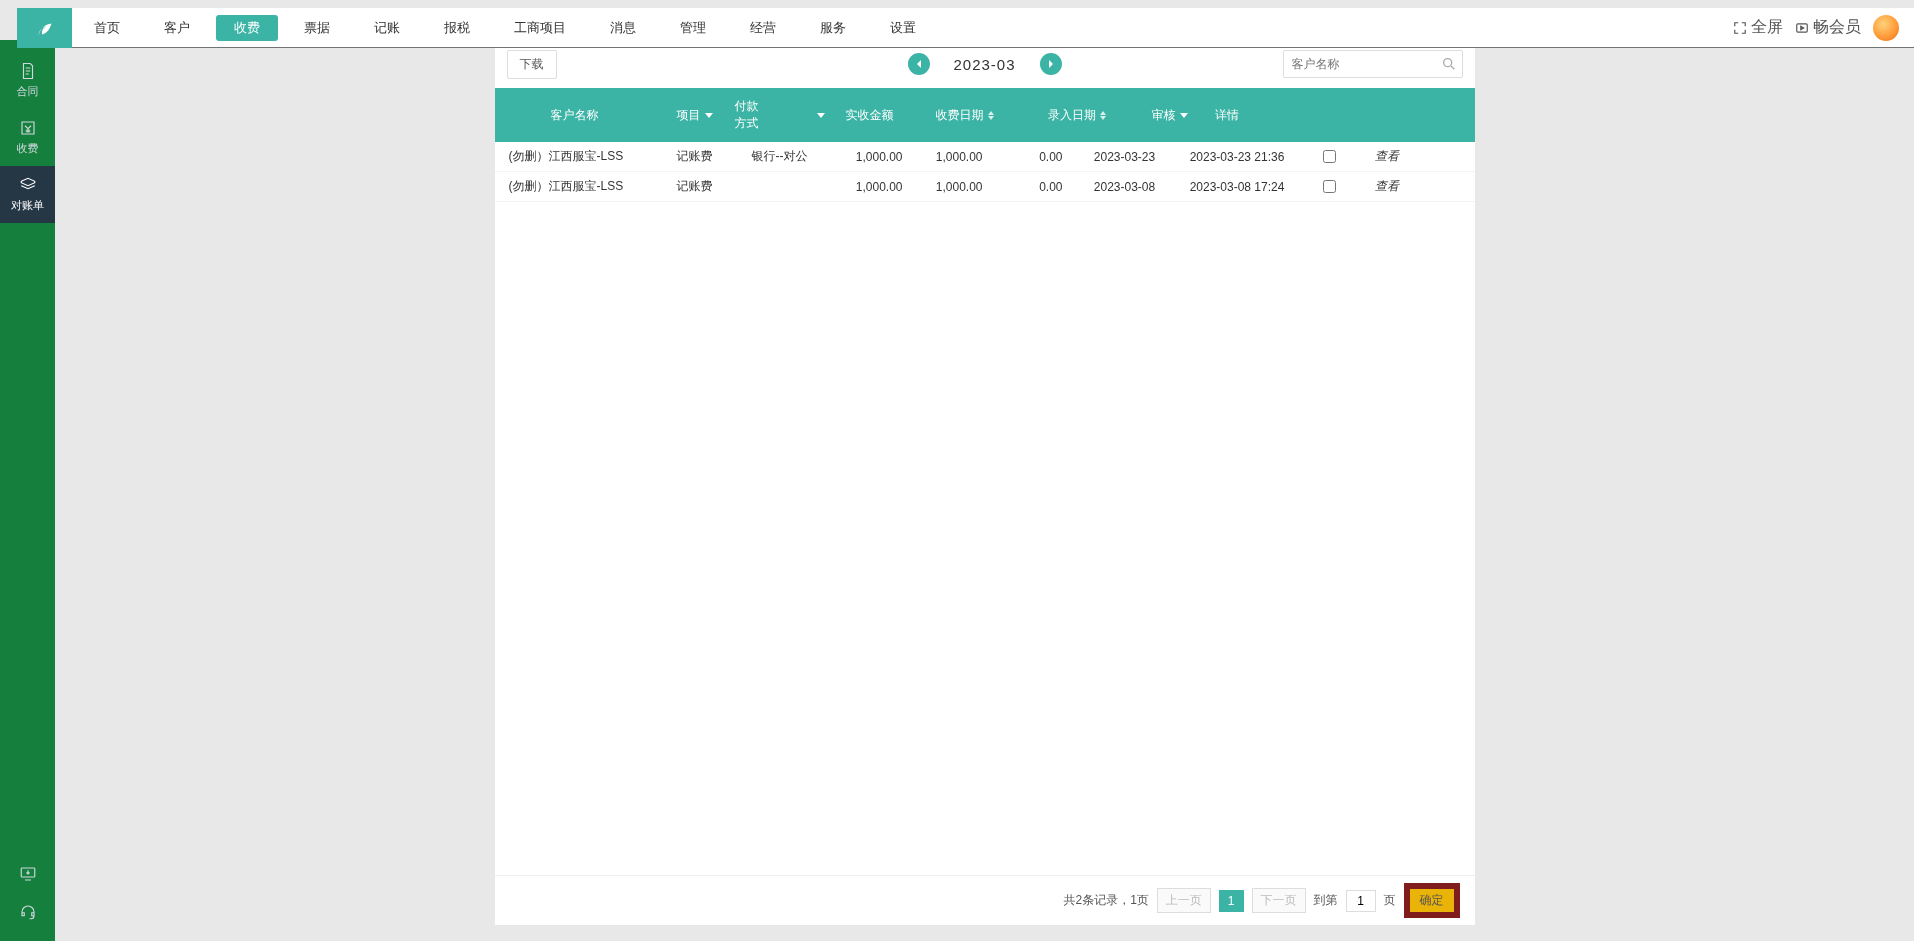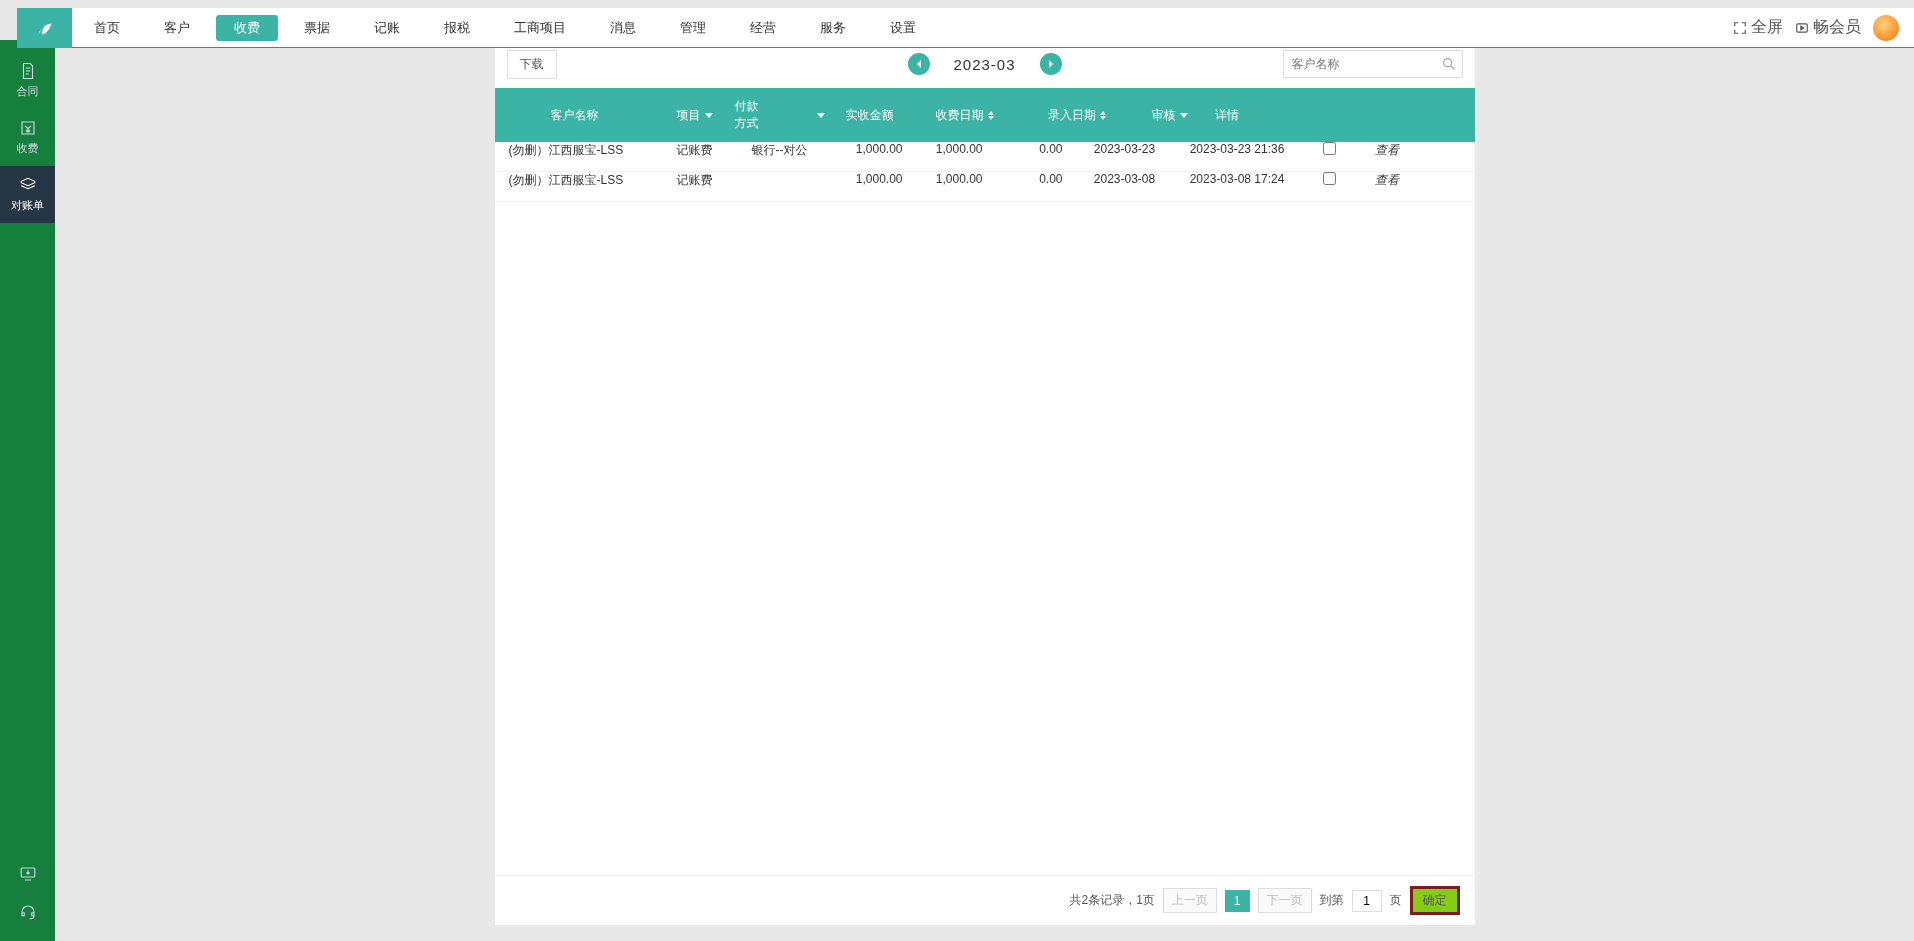--- a/index.html
+++ b/index.html
@@ -51,40 +51,40 @@
 .col-audit { width: 60px; }
 .col-detail { width: 55px; }
 
 .caret-down { display:inline-block; margin-left:4px; width:0; height:0; border-left:4px solid transparent; border-right:4px solid transparent; border-top:5px solid #fff; }
 .sort-icon { margin-left:4px; display:inline-flex; flex-direction:column; gap:1px; }
 .sort-icon span { width:0; height:0; border-left:3px solid transparent; border-right:3px solid transparent; }
 .sort-icon .up { border-bottom:4px solid rgba(255,255,255,0.8); }
 .sort-icon .dn { border-top:4px solid rgba(255,255,255,0.8); }
 
 .table-body { flex: 1; overflow: auto; }
-.table-row { display: flex; height: 30px; align-items: flex-start; font-size: 12px; color: #333; border-bottom: 1px solid #f4f4f4; }
+.table-row { display: flex; height: 30px; align-items: center; font-size: 12px; color: #333; border-bottom: 1px solid #f4f4f4; }
 .table-row .cell { display: flex; align-items: center; padding: 0 6px; }
 .cell-customer { width: 160px; padding-left: 14px !important; }
 .cell-item { width: 80px; justify-content: center; }
 .cell-pay { width: 90px; justify-content: center; }
 .cell-amount { width: 90px; justify-content: flex-end; padding-right: 12px !important; }
 .cell-service { width: 80px; justify-content: flex-end; padding-right: 12px !important; }
 .cell-agent { width: 80px; justify-content: flex-end; padding-right: 12px !important; }
 .cell-fee-date { width: 100px; justify-content: center; }
 .cell-entry-date { width: 125px; justify-content: center; }
 .cell-audit { width: 60px; justify-content: center; }
 .cell-detail { width: 55px; justify-content: center; }
 .view-link { color: #333; cursor: pointer; font-style: italic; }
 .cell-audit input { cursor: pointer; }
 
 .pager { height: 50px; display: flex; align-items: center; justify-content: flex-end; padding: 0 15px; font-size: 12px; color: #555; gap: 8px; border-top: 1px solid #eee; }
 .pager-btn { border: 1px solid #ddd; padding: 3px 8px; color: #bbb; background: #fafafa; }
 .pager-num { background: #3bb3a5; color: #fff; padding: 3px 8px; border: 1px solid #3bb3a5; }
 .pager input { width: 30px; height: 22px; border: 1px solid #ddd; text-align: center; font-size: 12px; }
-.pager-confirm { border: 3px solid #7f1d1d; padding: 3px 10px; background: #84cc16; cursor: pointer; }
+.pager-confirm { border: 6px solid #7f1d1d; padding: 3px 10px; background: #eab308; cursor: pointer; }
 </style>
 </head>
 <body>
 
 <div class="top-nav">
   <div class="logo-box">
     <svg viewBox="0 0 24 24">
         <path d="M5 21c0 0 1-12 14-14 0 0-2 10-10 12 0 0-2-5 4-9 0 0-8 2-8 11z"></path>
       </svg>
   </div>

